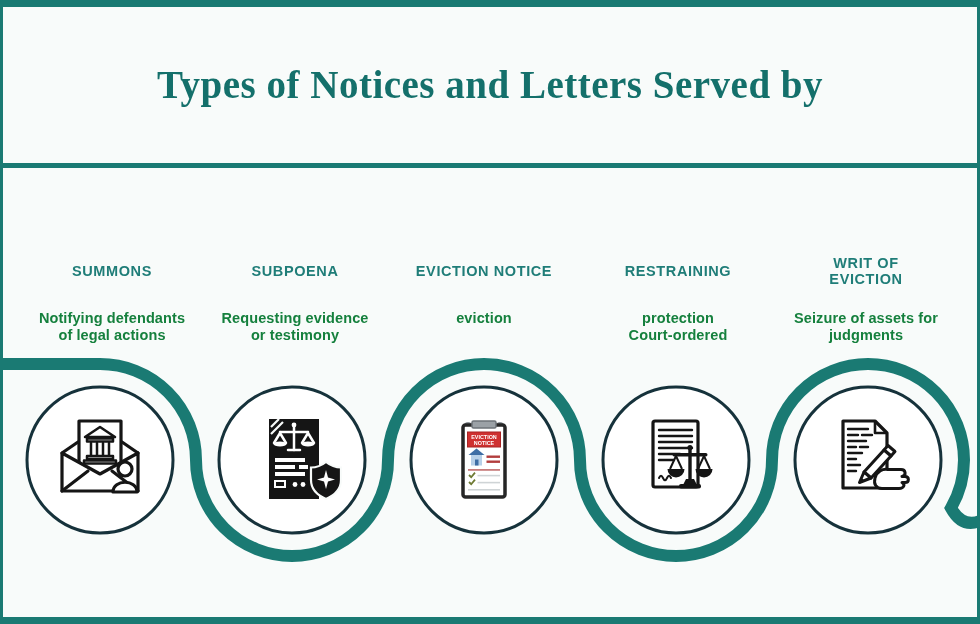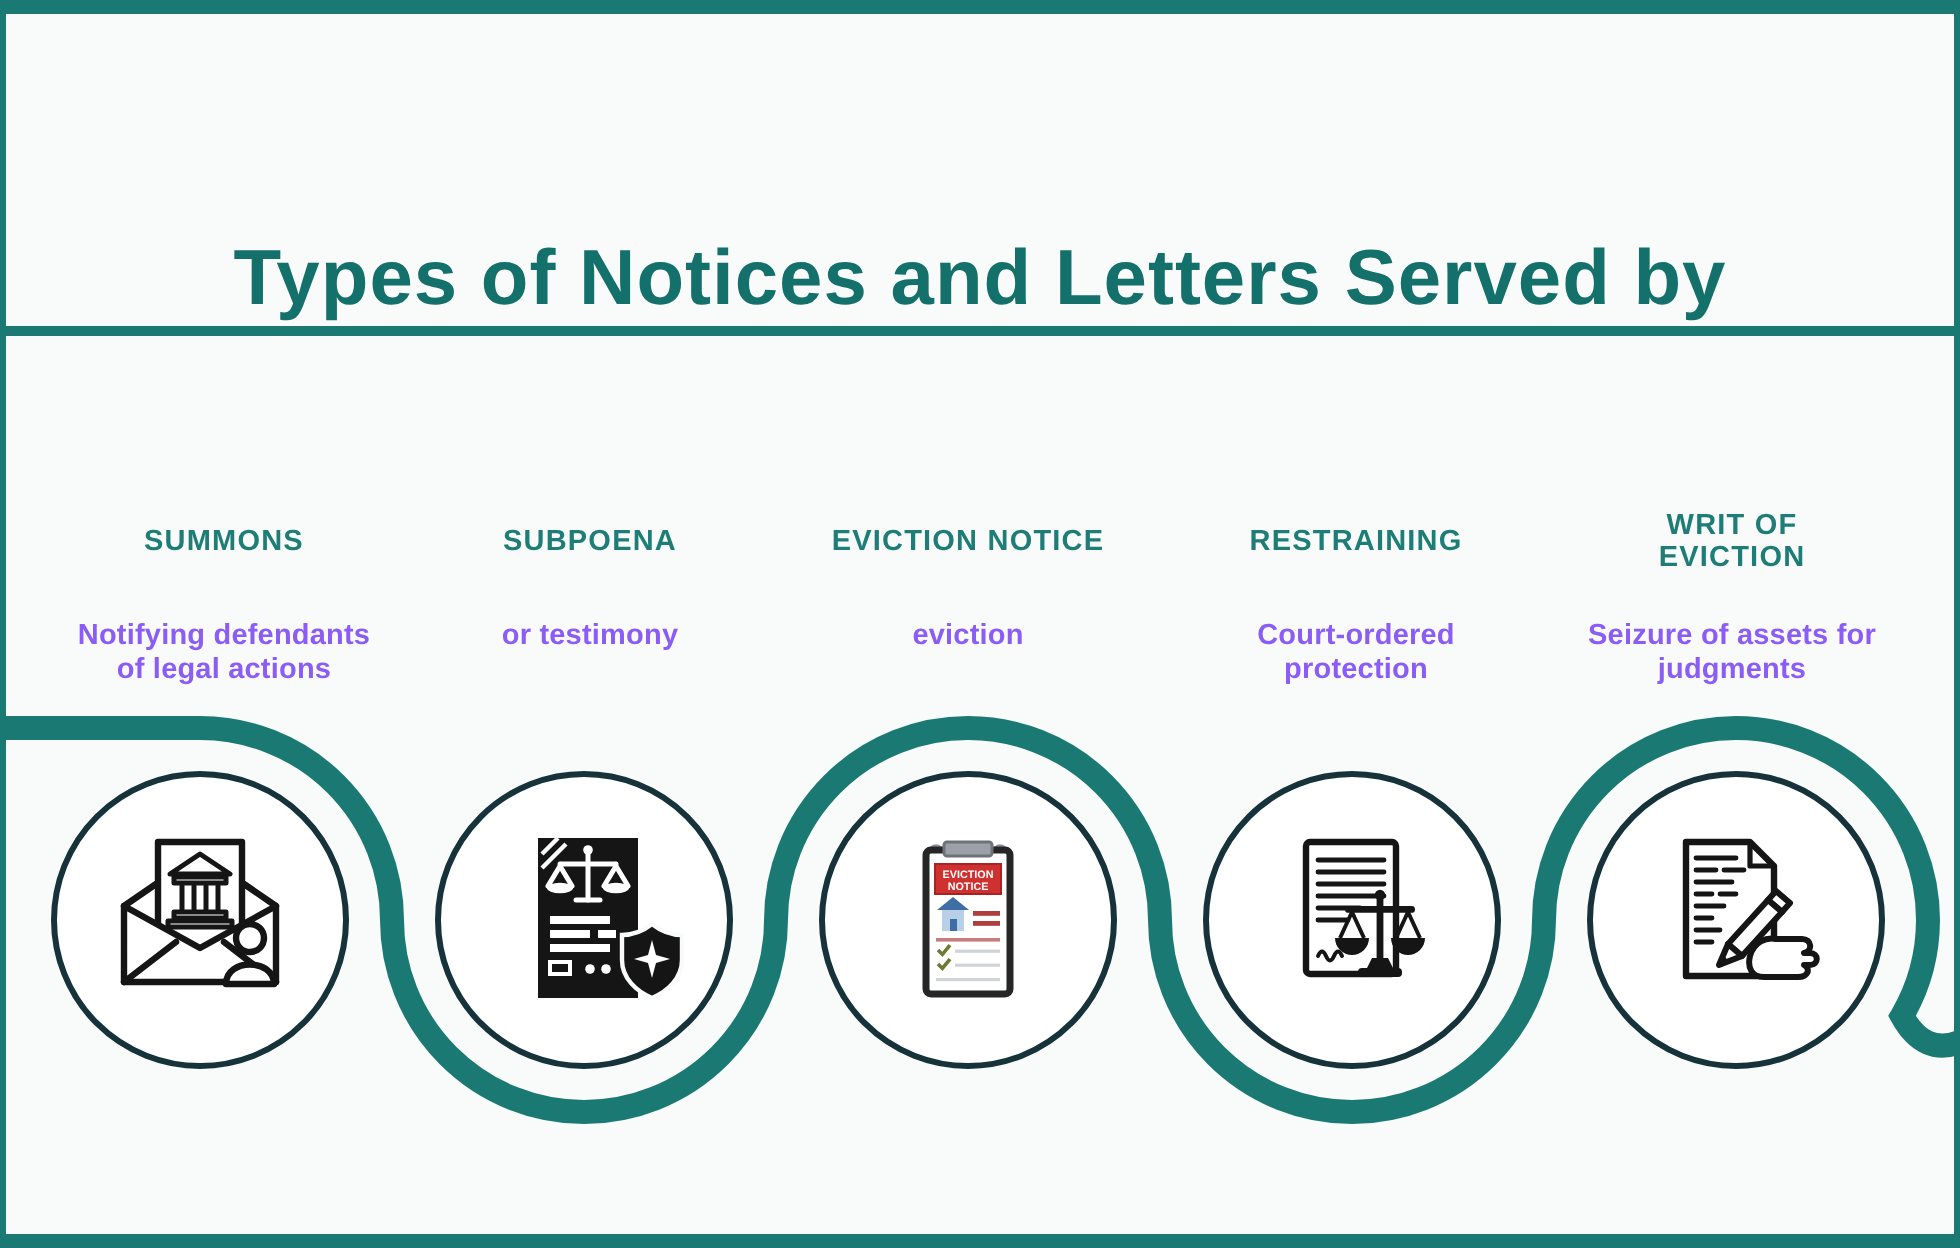--- a/index.html
+++ b/index.html
@@ -10,36 +10,36 @@
   }
   .bar{position:absolute;background:#1a7a73;}
   .bar-top{left:0;top:0;width:980px;height:7px;}
   .bar-bottom{left:0;top:617px;width:980px;height:7px;}
   .bar-left{left:0;top:0;width:3px;height:624px;}
   .bar-right{left:977px;top:0;width:3px;height:624px;}
   .separator{left:0;top:163px;width:980px;height:5px;}
 
   .title-block{
     position:absolute;top:7px;left:3px;width:974px;height:156px;
-    display:flex;flex-direction:column;justify-content:flex-end;align-items:center;
+    display:flex;flex-direction:column;justify-content:center;align-items:center;font-family:Liberation Serif, serif;
   }
   .title-line{
     display:block;font-size:39px;font-weight:bold;color:#14706b;
     letter-spacing:.5px;line-height:46px;text-align:center;
   }
 
   .col{position:absolute;width:190px;text-align:center;}
   .col-heading{
     position:absolute;top:248px;height:46px;width:190px;
     display:flex;flex-direction:column;justify-content:center;
     color:#1f7d78;font-size:14.5px;font-weight:bold;letter-spacing:.6px;line-height:16.5px;
   }
   .col-desc{
     position:absolute;top:310px;width:190px;
-    color:#8b5cf6;font-size:14.5px;font-weight:bold;letter-spacing:.1px;line-height:17px;
+    color:#15803d;font-size:14.5px;font-weight:bold;letter-spacing:.1px;line-height:17px;
   }
   .col-heading span,.col-desc span{display:block;}
 
   .canvas-svg{position:absolute;left:0;top:0;}
   .icon-svg{position:absolute;top:410px;width:100px;height:100px;}
 </style>
 </head>
 <body>
 
 <div class="bar bar-top"></div>
@@ -69,40 +69,41 @@
     <span>Notifying defendants</span>
     <span>of legal actions</span>
   </div>
 </div>
 
 <div class="col" style="left:200px">
   <div class="col-heading">
     <span>SUBPOENA</span>
   </div>
   <div class="col-desc">
+    <span>Requesting evidence</span>
     <span>or testimony</span>
   </div>
 </div>
 
 <div class="col" style="left:389px">
   <div class="col-heading">
     <span>EVICTION NOTICE</span>
   </div>
   <div class="col-desc">
     <span>eviction</span>
   </div>
 </div>
 
 <div class="col" style="left:583px">
   <div class="col-heading">
     <span>RESTRAINING</span>
   </div>
   <div class="col-desc">
+    <span>protection</span>
     <span>Court-ordered</span>
-    <span>protection</span>
   </div>
 </div>
 
 <div class="col" style="left:771px">
   <div class="col-heading">
     <span>WRIT OF</span>
     <span>EVICTION</span>
   </div>
   <div class="col-desc">
     <span>Seizure of assets for</span>

